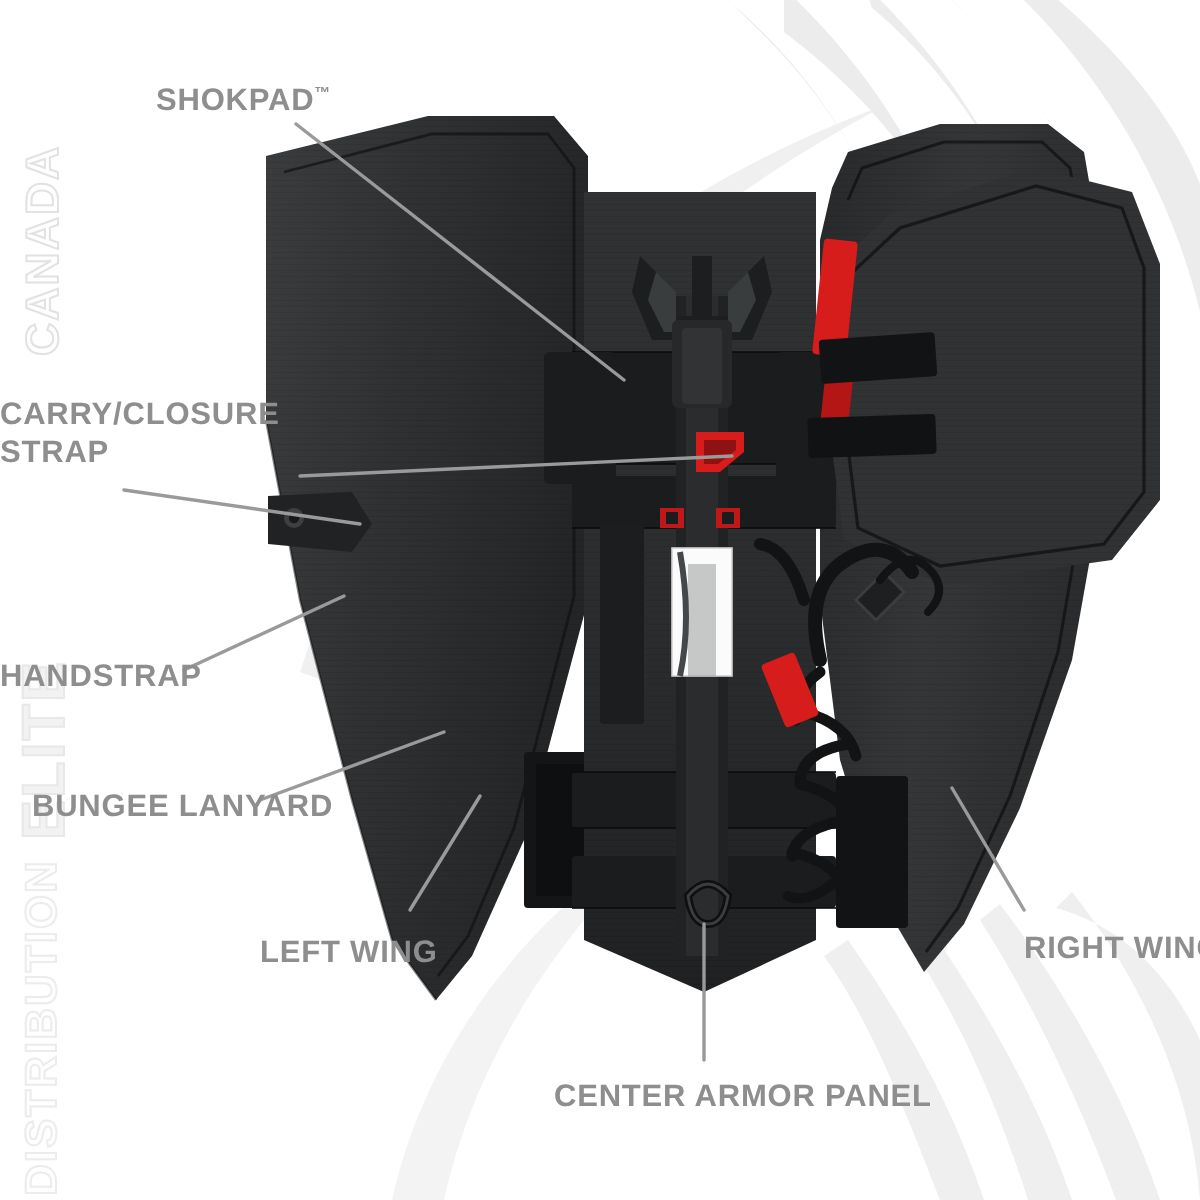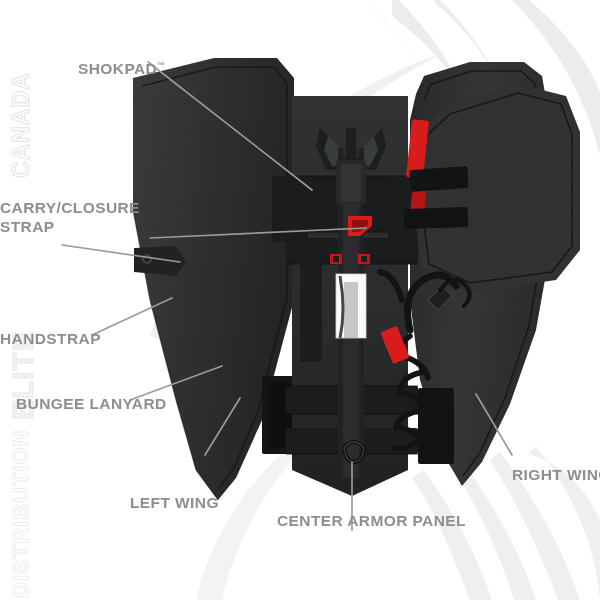--- a/index.html
+++ b/index.html
@@ -255,23 +255,23 @@
       <line x1="62" y1="245" x2="180" y2="262"></line>
       <line x1="150" y1="238" x2="366" y2="228"></line>
       <line x1="92" y1="335" x2="172" y2="298"></line>
       <line x1="130" y1="400" x2="222" y2="366"></line>
       <line x1="205" y1="455" x2="240" y2="398"></line>
       <line x1="512" y1="455" x2="476" y2="394"></line>
       <line x1="352" y1="530" x2="352" y2="462"></line>
     </g>
   </svg>
 
-  <div class="label" style="left:78px;top:60px"><span>SHOKPAD</span><span class="tm">™</span></div>
+  <div class="label" style="left:78px;top:42px"><span>SHOKPAD</span><span class="tm">™</span></div>
 
   <div class="label" style="left:0px;top:330px">HANDSTRAP</div>
   <div class="label" style="left:0px;top:199px">CARRY/CLOSURE
 STRAP</div>
   <div class="label" style="left:16px;top:395px">BUNGEE LANYARD</div>
-  <div class="label" style="left:130px;top:494px">LEFT WING</div>
+  <div class="label" style="left:130px;top:468px">LEFT WING</div>
   <div class="label" style="left:512px;top:466px">RIGHT WING</div>
-  <div class="label" style="left:277px;top:512px">CENTER ARMOR PANEL</div>
+  <div class="label" style="left:277px;top:540px">CENTER ARMOR PANEL</div>
 
 </div>
 
 </body></html>

